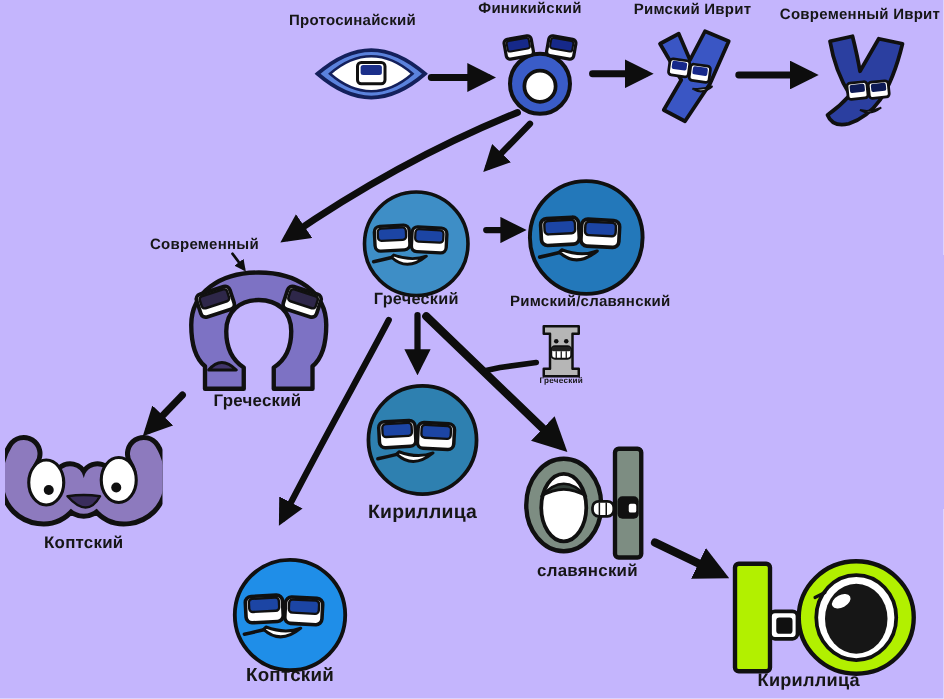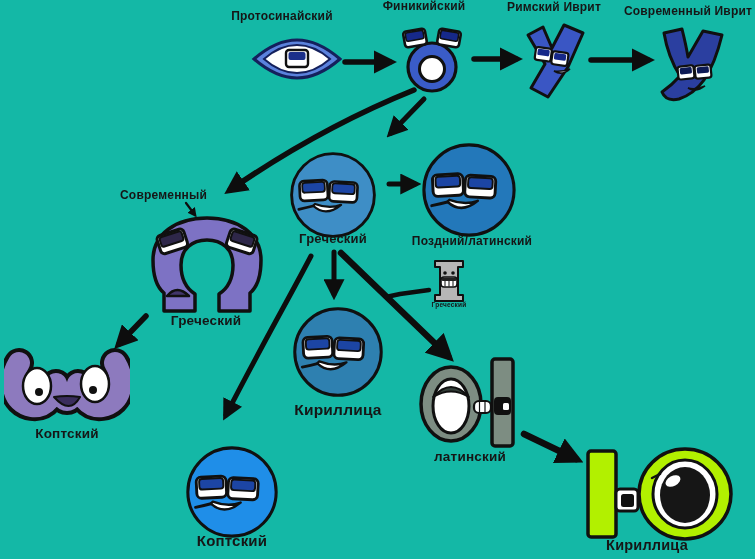--- a/index.html
+++ b/index.html
@@ -1,16 +1,16 @@
 <!DOCTYPE html>
 <html><head>
 <meta charset="utf-8">
 <style>
   html,body{margin:0;padding:0;background:#fff}
-  .canvas{position:relative;width:755px;height:559px;background:#14b8a6;overflow:hidden;
+  .canvas{position:relative;width:755px;height:559px;background:#c4b5fd;overflow:hidden;
           font-family:"Liberation Sans",sans-serif}
   .node{position:absolute}
   .node svg{display:block}
   .lbl{position:absolute;font-weight:700;color:#161616;text-align:center;line-height:1.05;
        letter-spacing:.2px;white-space:nowrap}
   .arrows{position:absolute;left:0;top:0;pointer-events:none}
 </style>
 </head>
 <body>
 
@@ -117,21 +117,21 @@
     </svg>
   </div>
   <div class="lbl" style="left:281px;top:232px;width:104px;font-size:13px">Греческий</div>
 
   <div class="node" style="left:420px;top:141px">
     <svg width="98" height="98" viewBox="0 0 100 100">
       <circle cx="50" cy="50" r="46" stroke="#101010" stroke-width="3.2" fill="#2378ba"></circle>
       <use href="#face"></use>
     </svg>
   </div>
-  <div class="lbl" style="left:408px;top:235px;width:128px;font-size:12px">Поздний/латинский</div>
+  <div class="lbl" style="left:408px;top:235px;width:128px;font-size:12px">Римский/славянский</div>
 
   <div class="node" style="left:430px;top:258px">
     <svg width="38" height="46" viewBox="0 0 38 46">
       <path d="M5,3 H33 V9 H28 V37 H33 V43 H5 V37 H10 V9 H5 Z" stroke="#101010" stroke-width="2" stroke-linejoin="round" fill="#b6b6b6"></path>
       <circle cx="15" cy="15" r="1.8" fill="#101010"></circle>
       <circle cx="23" cy="15" r="1.8" fill="#101010"></circle>
       <g>
         <rect x="11" y="19" width="16" height="10" rx="3" fill="#ffffff" stroke="#101010" stroke-width="1.6"></rect>
         <rect x="11.5" y="19.5" width="15" height="3.5" rx="1.5" fill="#222222"></rect>
         <path d="M15,23 V28.5 M19,23 V28.5 M23,23 V28.5" stroke="#101010" stroke-width="1"></path>
@@ -172,21 +172,21 @@
       <g>
         <rect x="56" y="45" width="17" height="12" rx="5" fill="#ffffff" stroke="#101010" stroke-width="2.2"></rect>
         <path d="M61.5,46 V56 M67,46 V56" stroke="#101010" stroke-width="1.2"></path>
       </g>
       <g>
         <rect x="76" y="41" width="17" height="18" rx="4" fill="#101010"></rect>
         <rect x="85" y="47" width="6" height="7" rx="1.5" fill="#ffffff"></rect>
       </g>
     </svg>
   </div>
-  <div class="lbl" style="left:417px;top:450px;width:106px;font-size:13.5px">латинский</div>
+  <div class="lbl" style="left:417px;top:450px;width:106px;font-size:13.5px">славянский</div>
 
   <div class="node" style="left:184px;top:444px">
     <svg width="96" height="96" viewBox="0 0 100 100">
       <circle cx="50" cy="50" r="46" stroke="#101010" stroke-width="3.2" fill="#1f8ee8"></circle>
       <use href="#face"></use>
     </svg>
   </div>
   <div class="lbl" style="left:180px;top:533px;width:104px;font-size:15px">Коптский</div>
 
   <div class="node" style="left:582px;top:444px">

